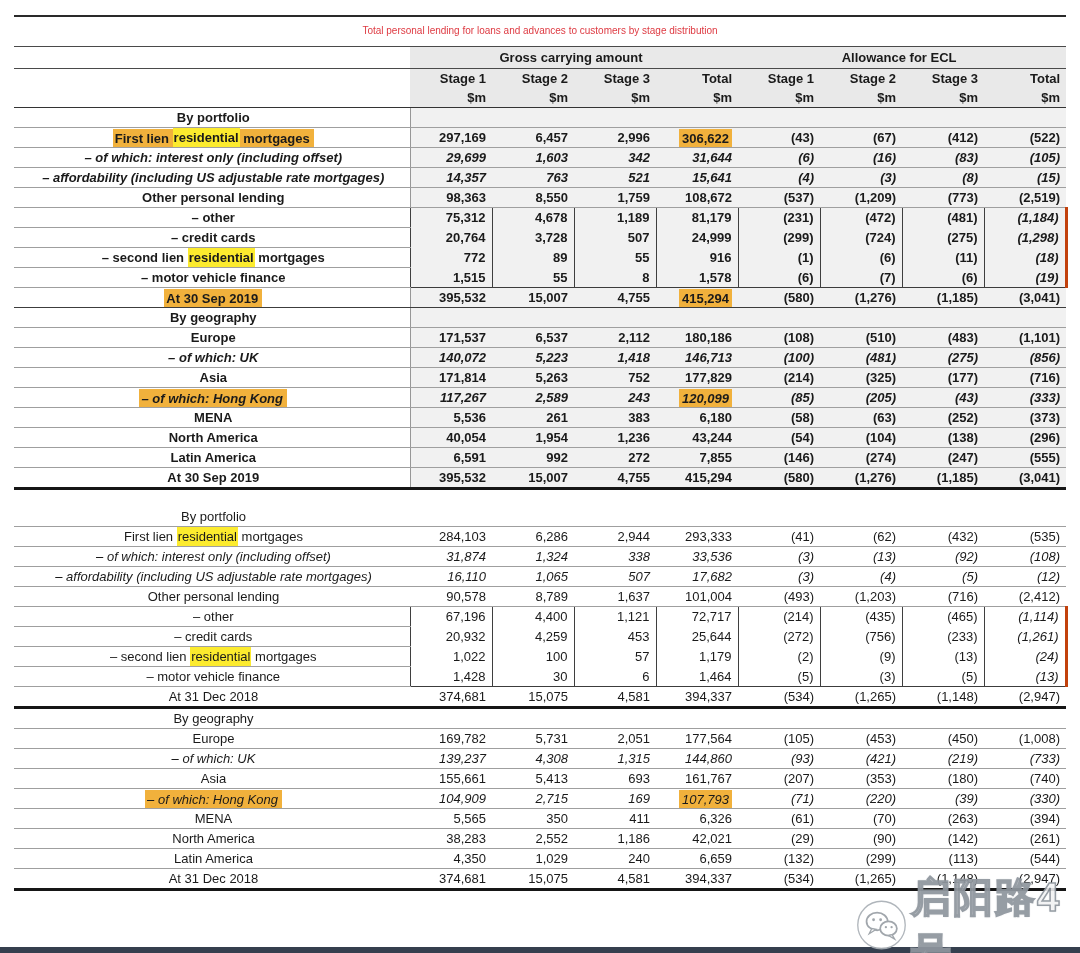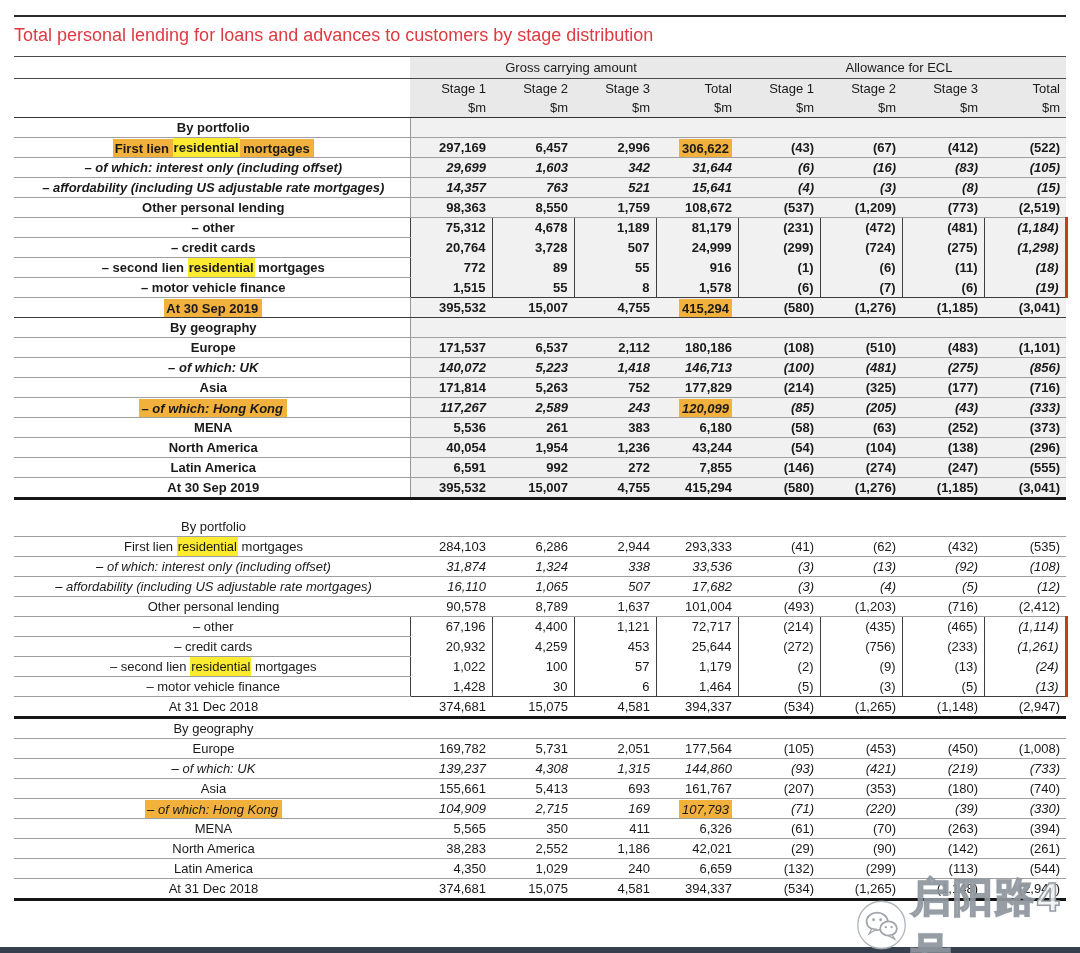--- a/index.html
+++ b/index.html
@@ -1,26 +1,26 @@
 <!DOCTYPE html>
 <html style="--o: #F1B13C; --y: #FCEB2E; --red1: #D7161F; --red2: #DE3A42; --strip: #353F4E;"><head>
 <meta charset="utf-8">
 <style>
   html,body{margin:0;padding:0;background:#fff;}
   .doc{position:relative;width:1080px;height:953px;background:#fff;overflow:hidden;
        font-family:"Liberation Sans","DejaVu Sans",sans-serif;color:#1a1a1a;}
   .inner{padding:6px 14px 0 14px;}
   .title{margin:4px 0 0 0;font-size:19px;font-weight:bold;color:var(--red1);}
   .rule{margin-top:9px;border-top:2px solid #2a2a2a;height:0;}
-  .subtitle{margin:8px 0 10px 0;font-size:18px;color:var(--red2);}
+  .subtitle{margin:8px 0 10px 0;font-size:10px;color:var(--red2);text-align:center;}
   table{border-collapse:collapse;table-layout:fixed;width:1052px;}
   col.c-lbl{width:396px;} col.c-num{width:82px;}
   th,td{font-size:13px;height:19px;line-height:19px;padding:0 6px 0 0;
         overflow:hidden;white-space:nowrap;}
-  thead th{background:#e9e9e9;font-weight:normal;}
+  thead th{background:#e9e9e9;font-weight:bold;}
   thead th.blank{background:#fff;}
   tr.grp th{border-top:1.5px solid #4a4a4a;border-bottom:1px solid #4a4a4a;text-align:center;height:21px;}
   tr.stg th{text-align:right;height:19px;margin-top:33px;}
   tr.unt th{text-align:right;height:17px;border-bottom:1.5px solid #333;}
   td.lbl{text-align:center;padding:0 0 0 3px;}
   td.num{text-align:right;}
   .shaded td.num{background:#f1f1f1;}
   .shaded td.n0{border-left:1px solid #979797;}
   .wb td{font-weight:bold;}
   tr.sec td{border-bottom:1px solid #9f9f9f;}

